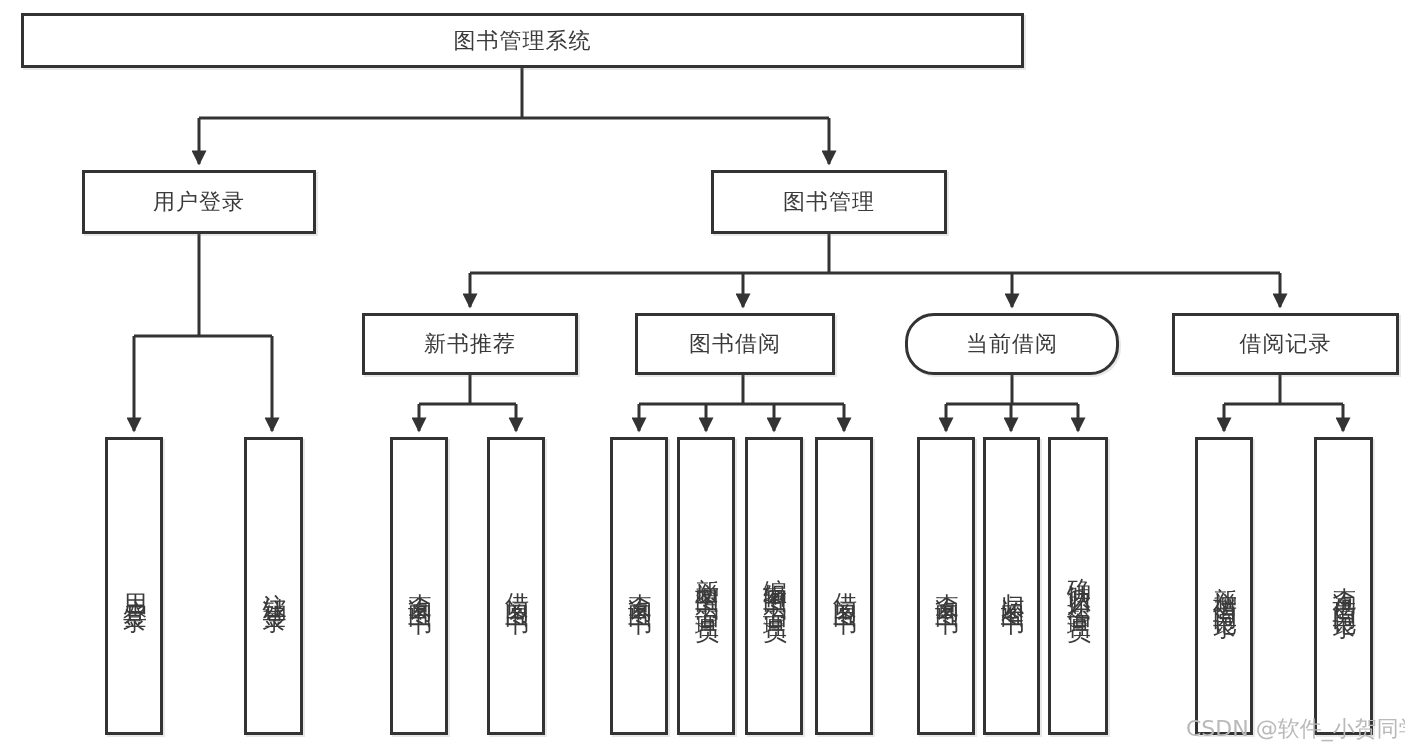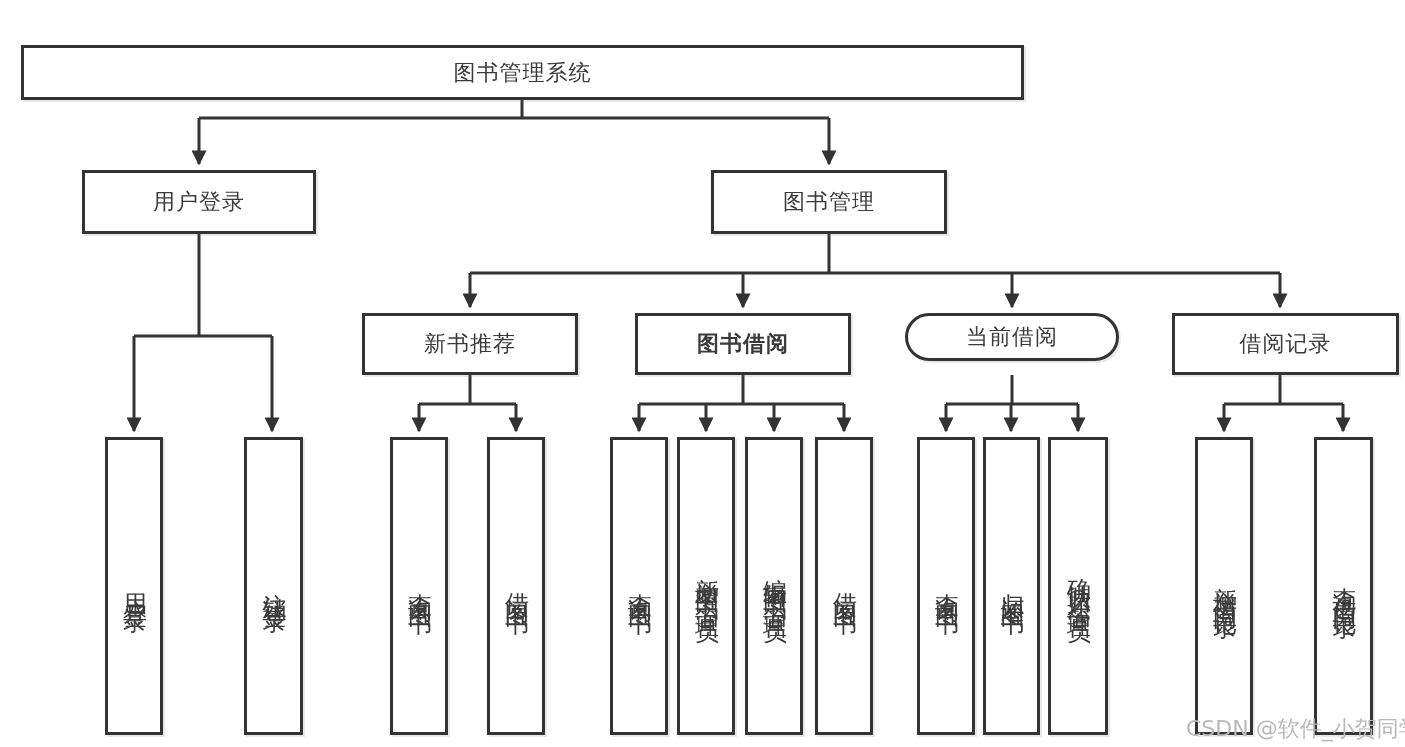--- a/index.html
+++ b/index.html
@@ -38,26 +38,26 @@
   .vlabel{
     color:var(--text);
     font-size:24px;
     line-height:1.08;
     letter-spacing:6px;
     writing-mode:vertical-rl;
     text-orientation:mixed;
     white-space:nowrap;
   }
   
-  .pos-root {left:21px;  top:13px;  width:1003px;height:55px;margin-top:32px;}
+  .pos-root {left:21px;  top:13px;  width:1003px;height:55px;}
   .pos-l2a  {left:82px;  top:170px; width:234px; height:64px;}
   .pos-l2b  {left:711px; top:170px; width:236px; height:64px;}
   .pos-l3a  {left:362px; top:313px; width:216px; height:62px;}
-  .pos-l3b  {left:635px; top:313px; width:216px; height:62px;font-weight:bold;}
-  .pos-l3c  {left:905px; top:313px; width:214px; height:48px;border-radius:29px;}
+  .pos-l3b  {left:635px; top:313px; width:200px; height:62px;}
+  .pos-l3c  {left:905px; top:313px; width:214px; height:62px;border-radius:29px;}
   .pos-l3d  {left:1172px;top:313px; width:227px; height:62px;}
   .leaf     {top:437px;  height:298px;}
   .pos-f01{left:105px; width:58px;}
   .pos-f02{left:244px; width:59px;}
   .pos-f03{left:390px; width:58px;}
   .pos-f04{left:487px; width:58px;}
   .pos-f05{left:610px; width:58px;}
   .pos-f06{left:677px; width:58px;}
   .pos-f07{left:745px; width:58px;}
   .pos-f08{left:815px; width:58px;}

